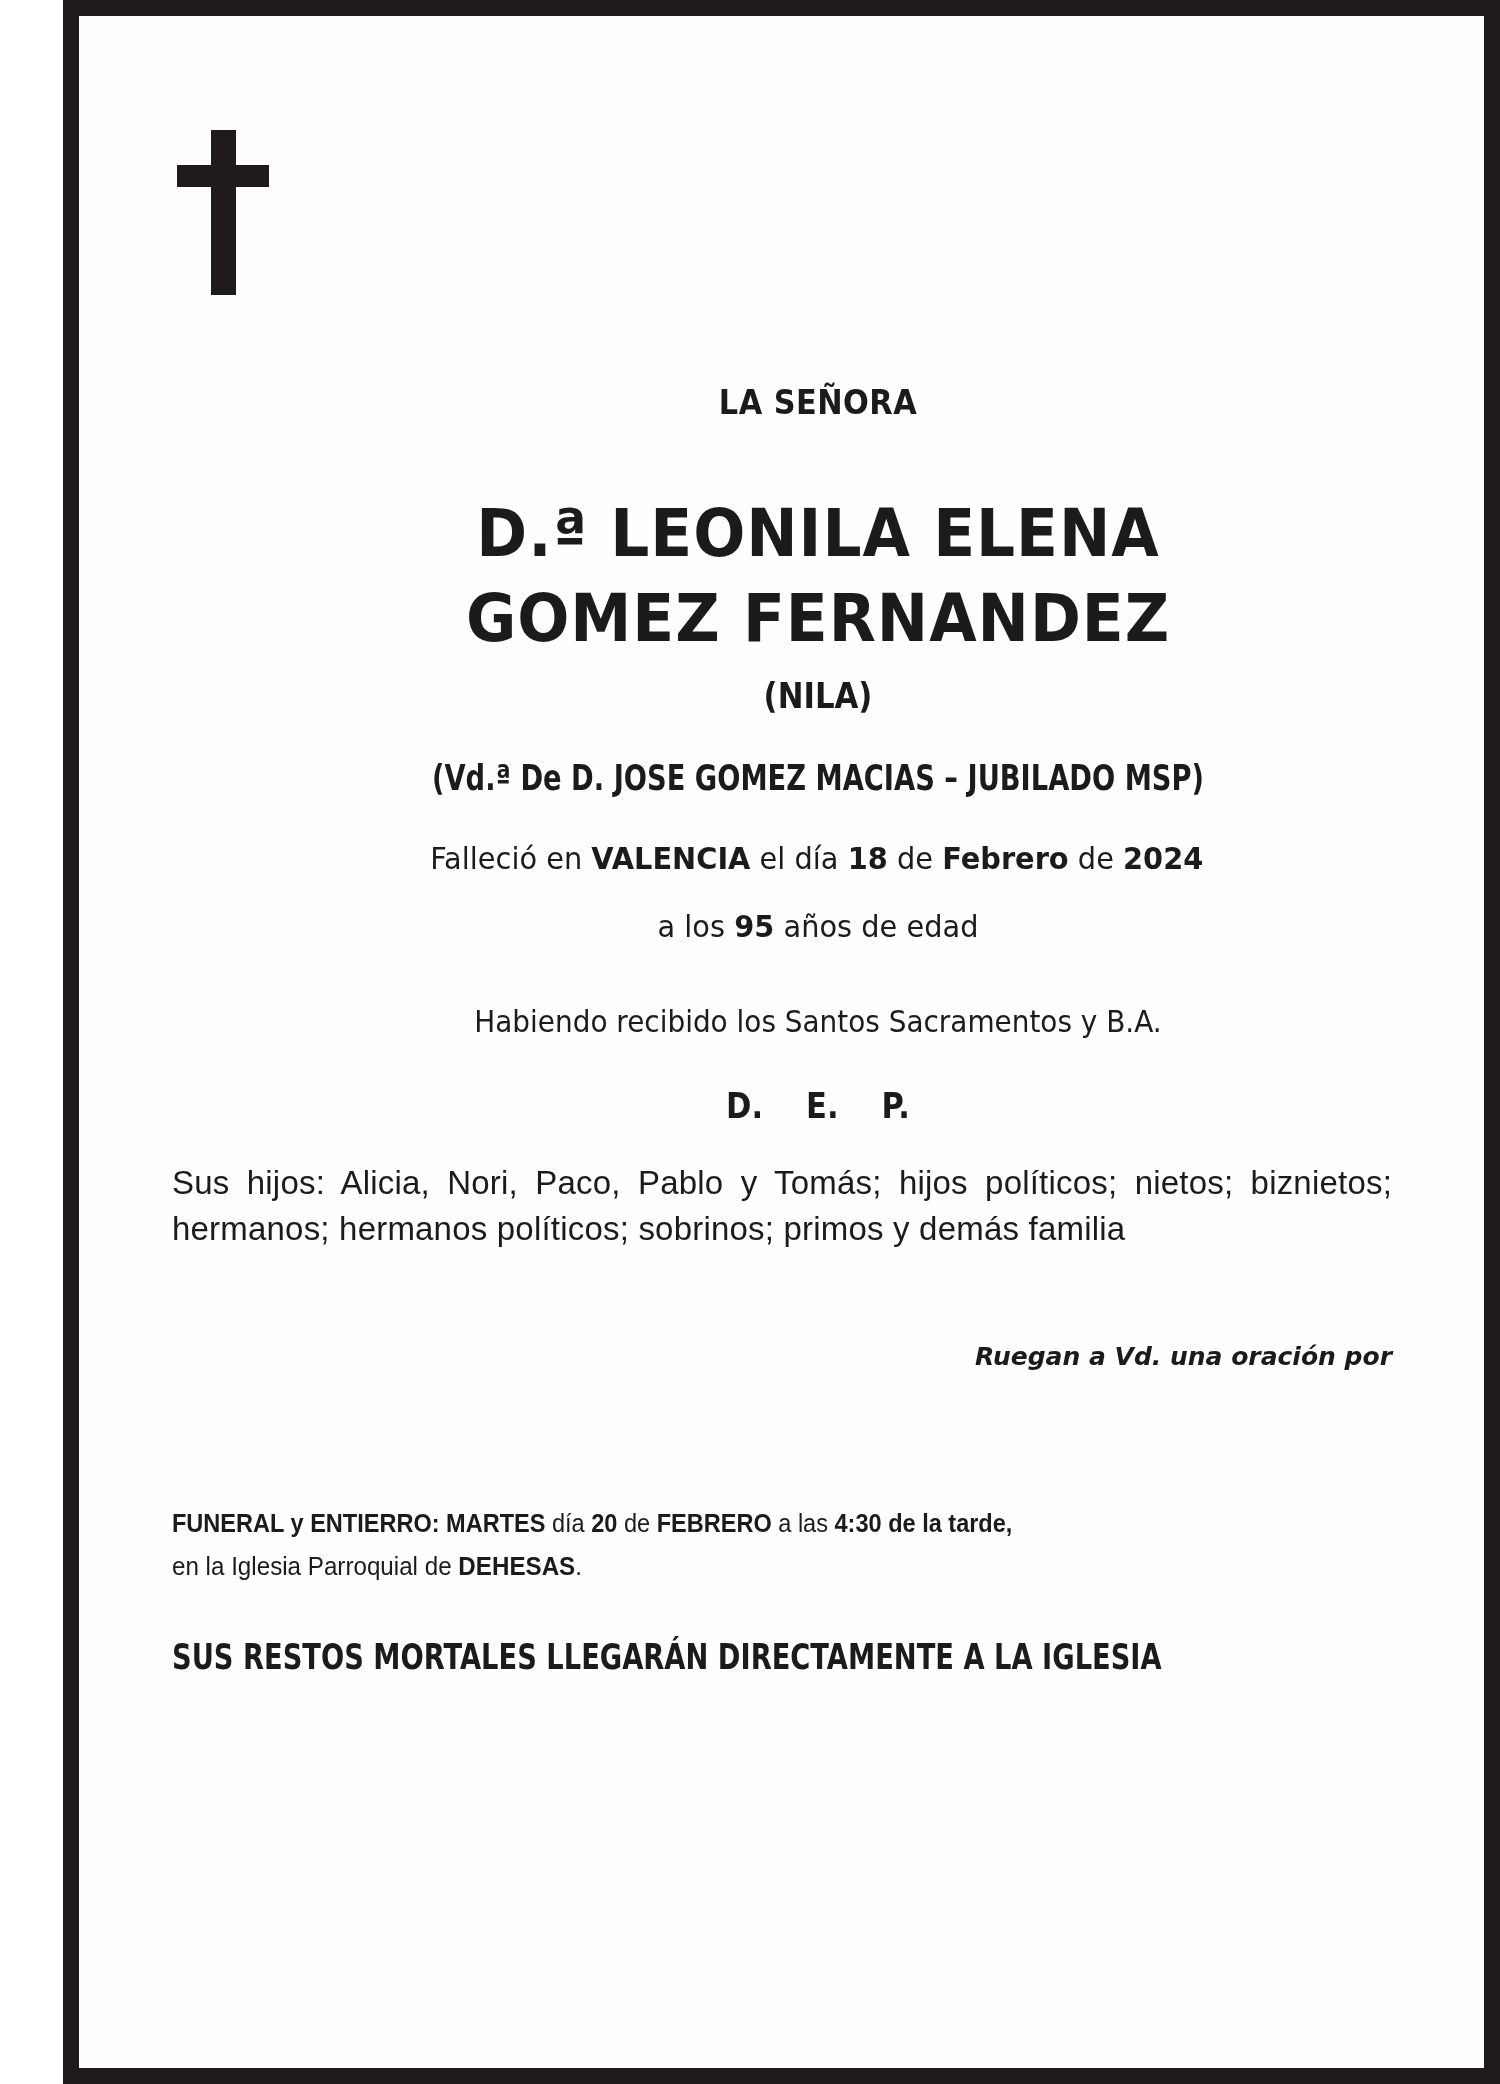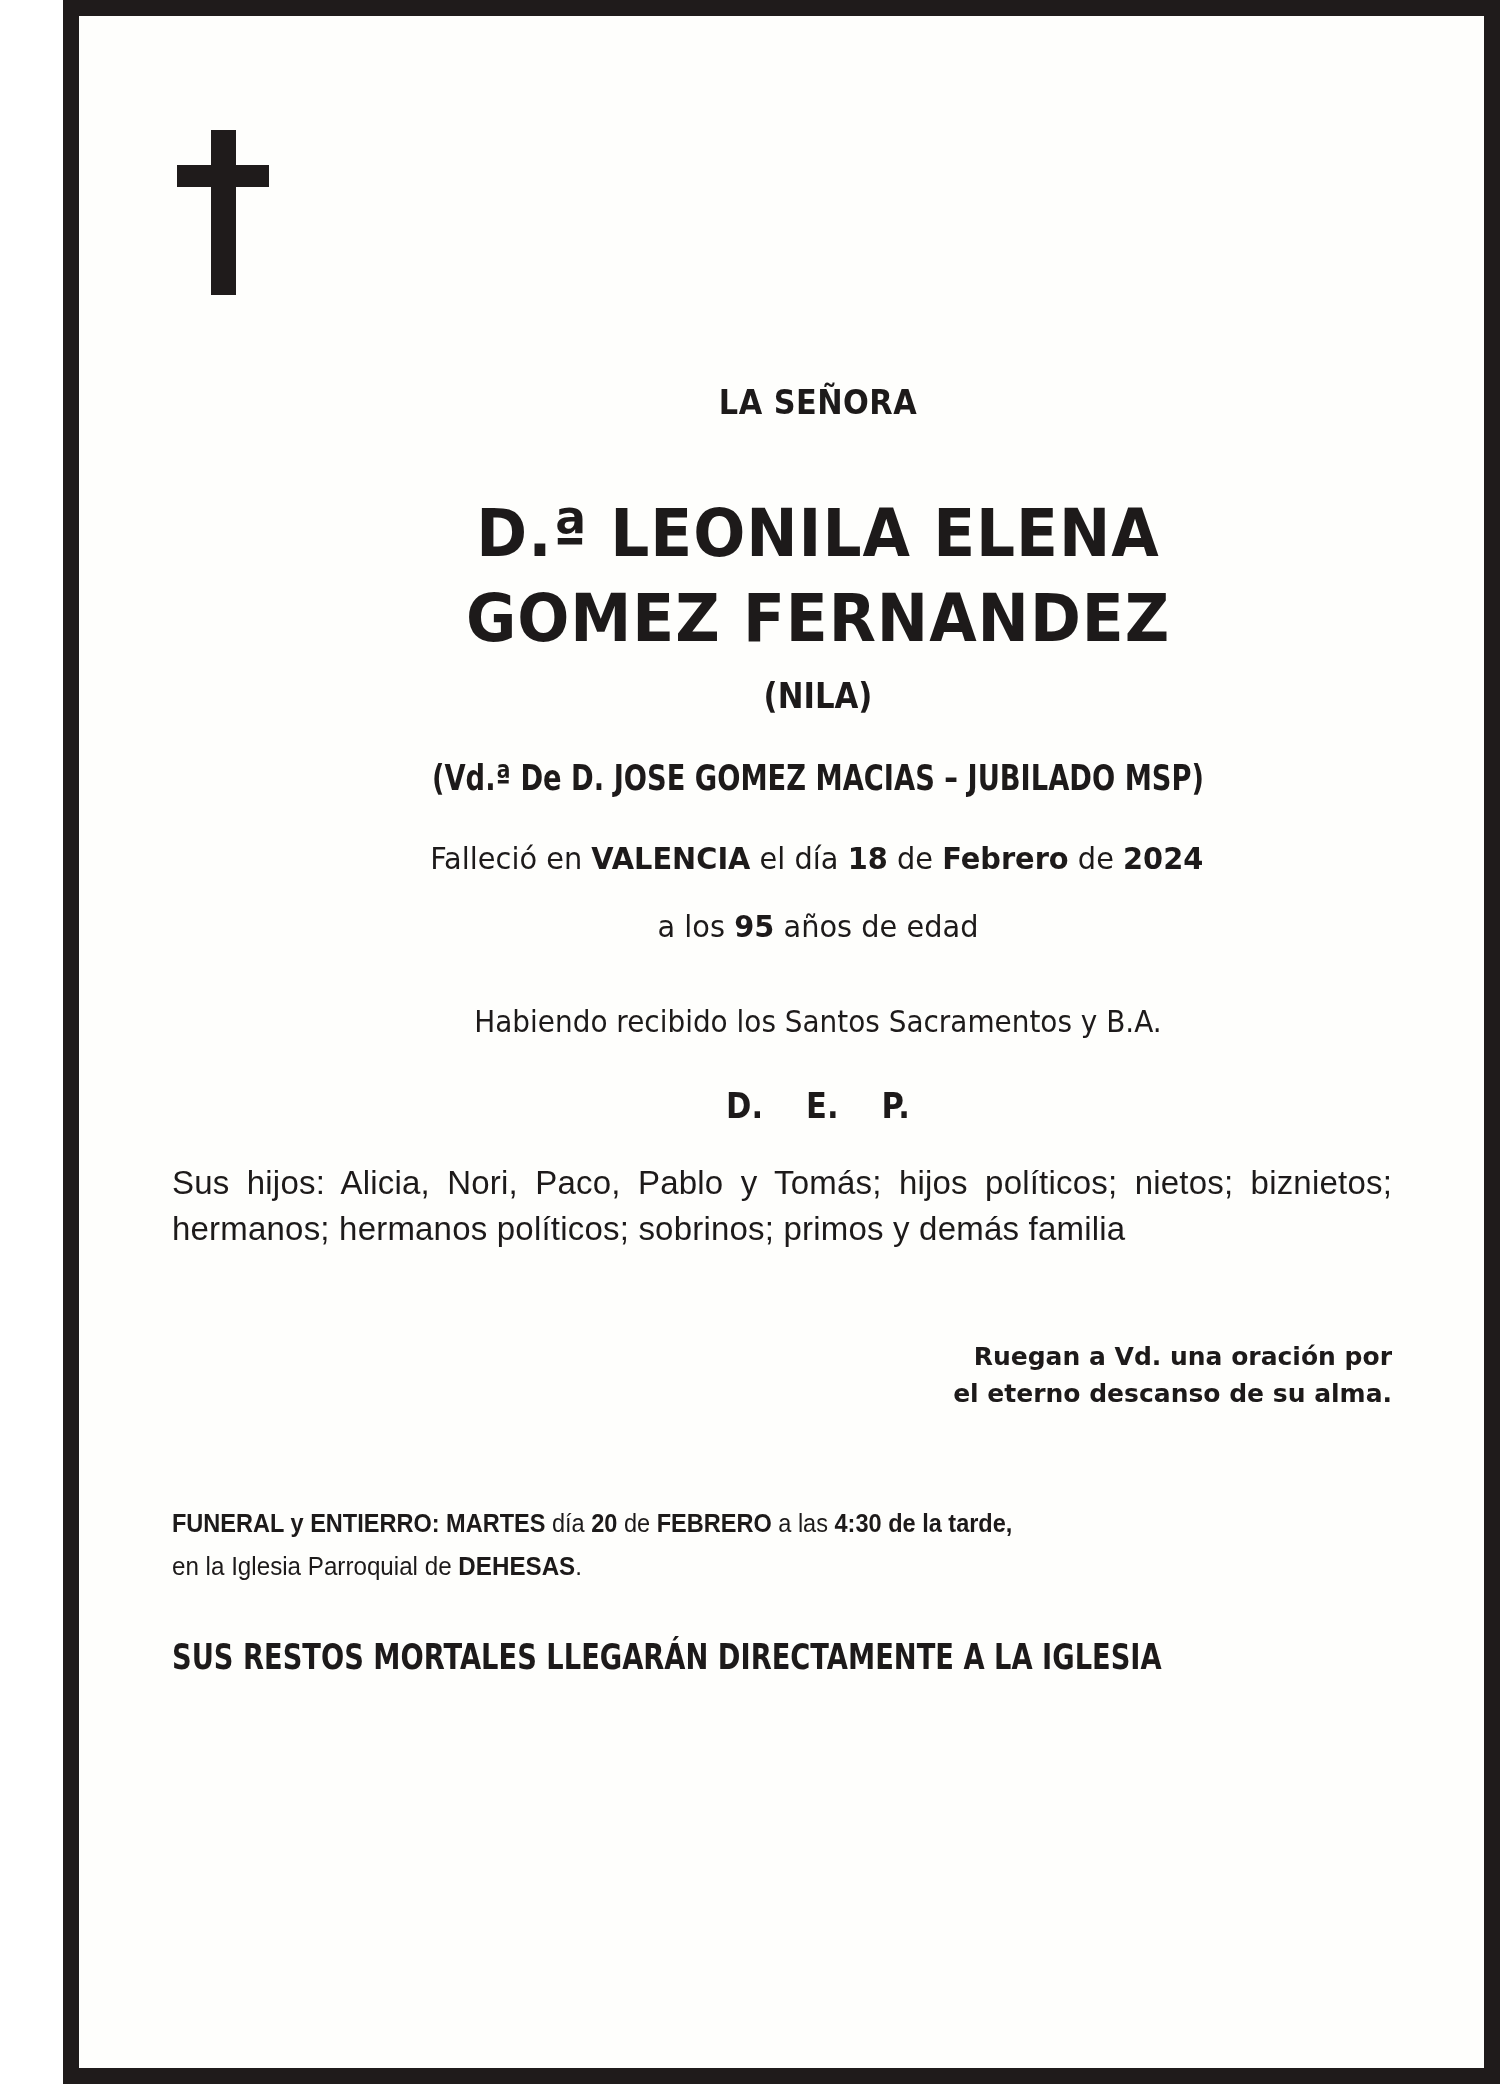--- a/index.html
+++ b/index.html
@@ -63,21 +63,21 @@
     .b { font-weight: bold; }
 
     .family {
       position: absolute; left: 172px; top: 1160px; width: 1220px;
       font-family: Liberation Sans, sans-serif; font-size: 33px; line-height: 45.5px;
       text-align: justify; text-align-last: left;
       letter-spacing: 0.2px;
     }
     .prayer {
       position: absolute; left: 700px; top: 1338px; width: 692px; text-align: right;
-      font-family: "DejaVu Sans", sans-serif; font-size: 25px; font-weight: bold; 
+      font-family: "DejaVu Sans", sans-serif; font-size: 25px; font-weight: bold; font-style: italic;
       line-height: 37px;
     }
     .funeral {
       position: absolute; left: 172px; top: 1502px; width: 1240px;
       font-family: Liberation Sans, sans-serif; font-size: 26px; line-height: 43px;
       white-space: nowrap;
     }
     .funeral .line { display: block; transform-origin: 0 0; }
     .funeral .line.l1 { transform: scaleX(0.905); }
     .funeral .line.l2 { transform: scaleX(0.93); }
@@ -107,21 +107,20 @@
 
 <div class="center-line c age"><span>a los </span><span class="b">95</span><span> años de edad</span></div>
 
 <div class="center-line c sacraments">Habiendo recibido los Santos Sacramentos y B.A.</div>
 <div class="center-line c dep">D. E. P.</div>
 
 <div class="family">Sus hijos: Alicia, Nori, Paco, Pablo y Tomás; hijos políticos; nietos; biznietos; hermanos; hermanos políticos; sobrinos; primos y demás familia</div>
 
 <div class="prayer">
   <div>Ruegan a Vd. una oración por</div>
-  <div>el eterno descanso de su alma.</div>
 </div>
 
 <div class="funeral">
   <span class="line l1"><span class="b">FUNERAL y ENTIERRO: </span><span class="b">MARTES</span><span> día </span><span class="b">20</span><span> de </span><span class="b">FEBRERO</span><span> a las </span><span class="b">4:30 de la tarde,</span></span>
   <span class="line l2"><span>en la Iglesia Parroquial de </span><span class="b">DEHESAS</span><span>.</span></span>
 </div>
 
 <div class="remains">SUS RESTOS MORTALES LLEGARÁN DIRECTAMENTE A LA IGLESIA</div>
 
 </body></html>

